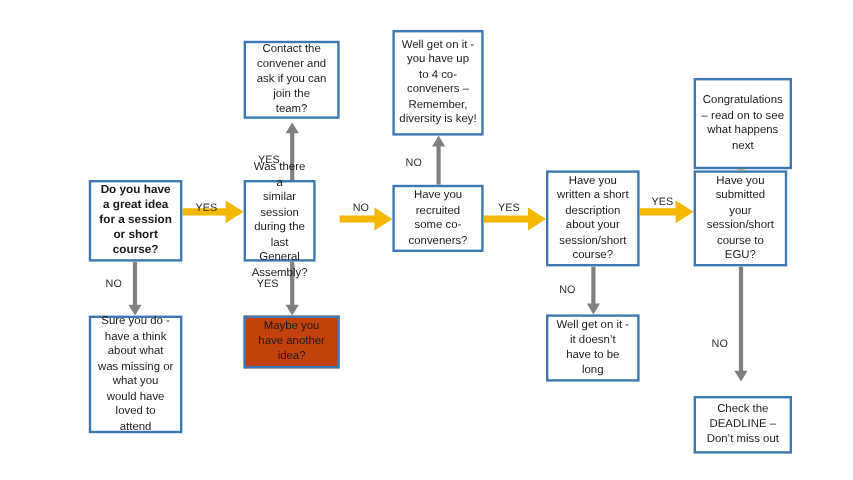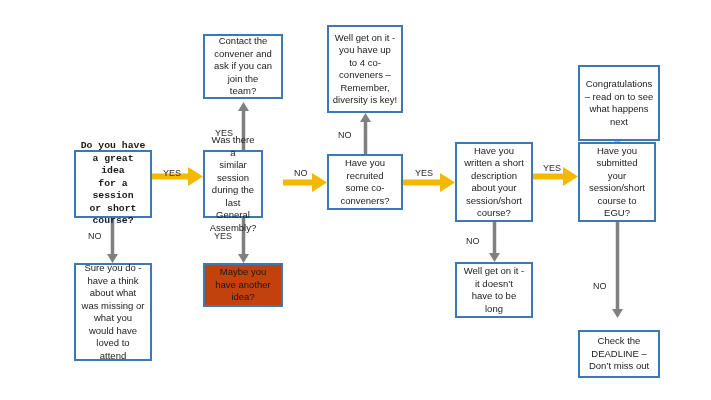--- a/index.html
+++ b/index.html
@@ -27,21 +27,20 @@
     display: flex;
     align-items: center;
     justify-content: center;
     padding: 2px 3px;
     z-index: 3;
     white-space: pre-line;
   }
   .node.bold {
     font-weight: bold;
     font-size: 9.8px;
-    font-family: Liberation Mono, monospace;
   }
   .edge {
     position: absolute;
     z-index: 1;
   }
   .edge svg { display: block; overflow: visible; }
   .edge-label {
     position: absolute;
     font-size: 9px;
     color: #2b2b2b;

